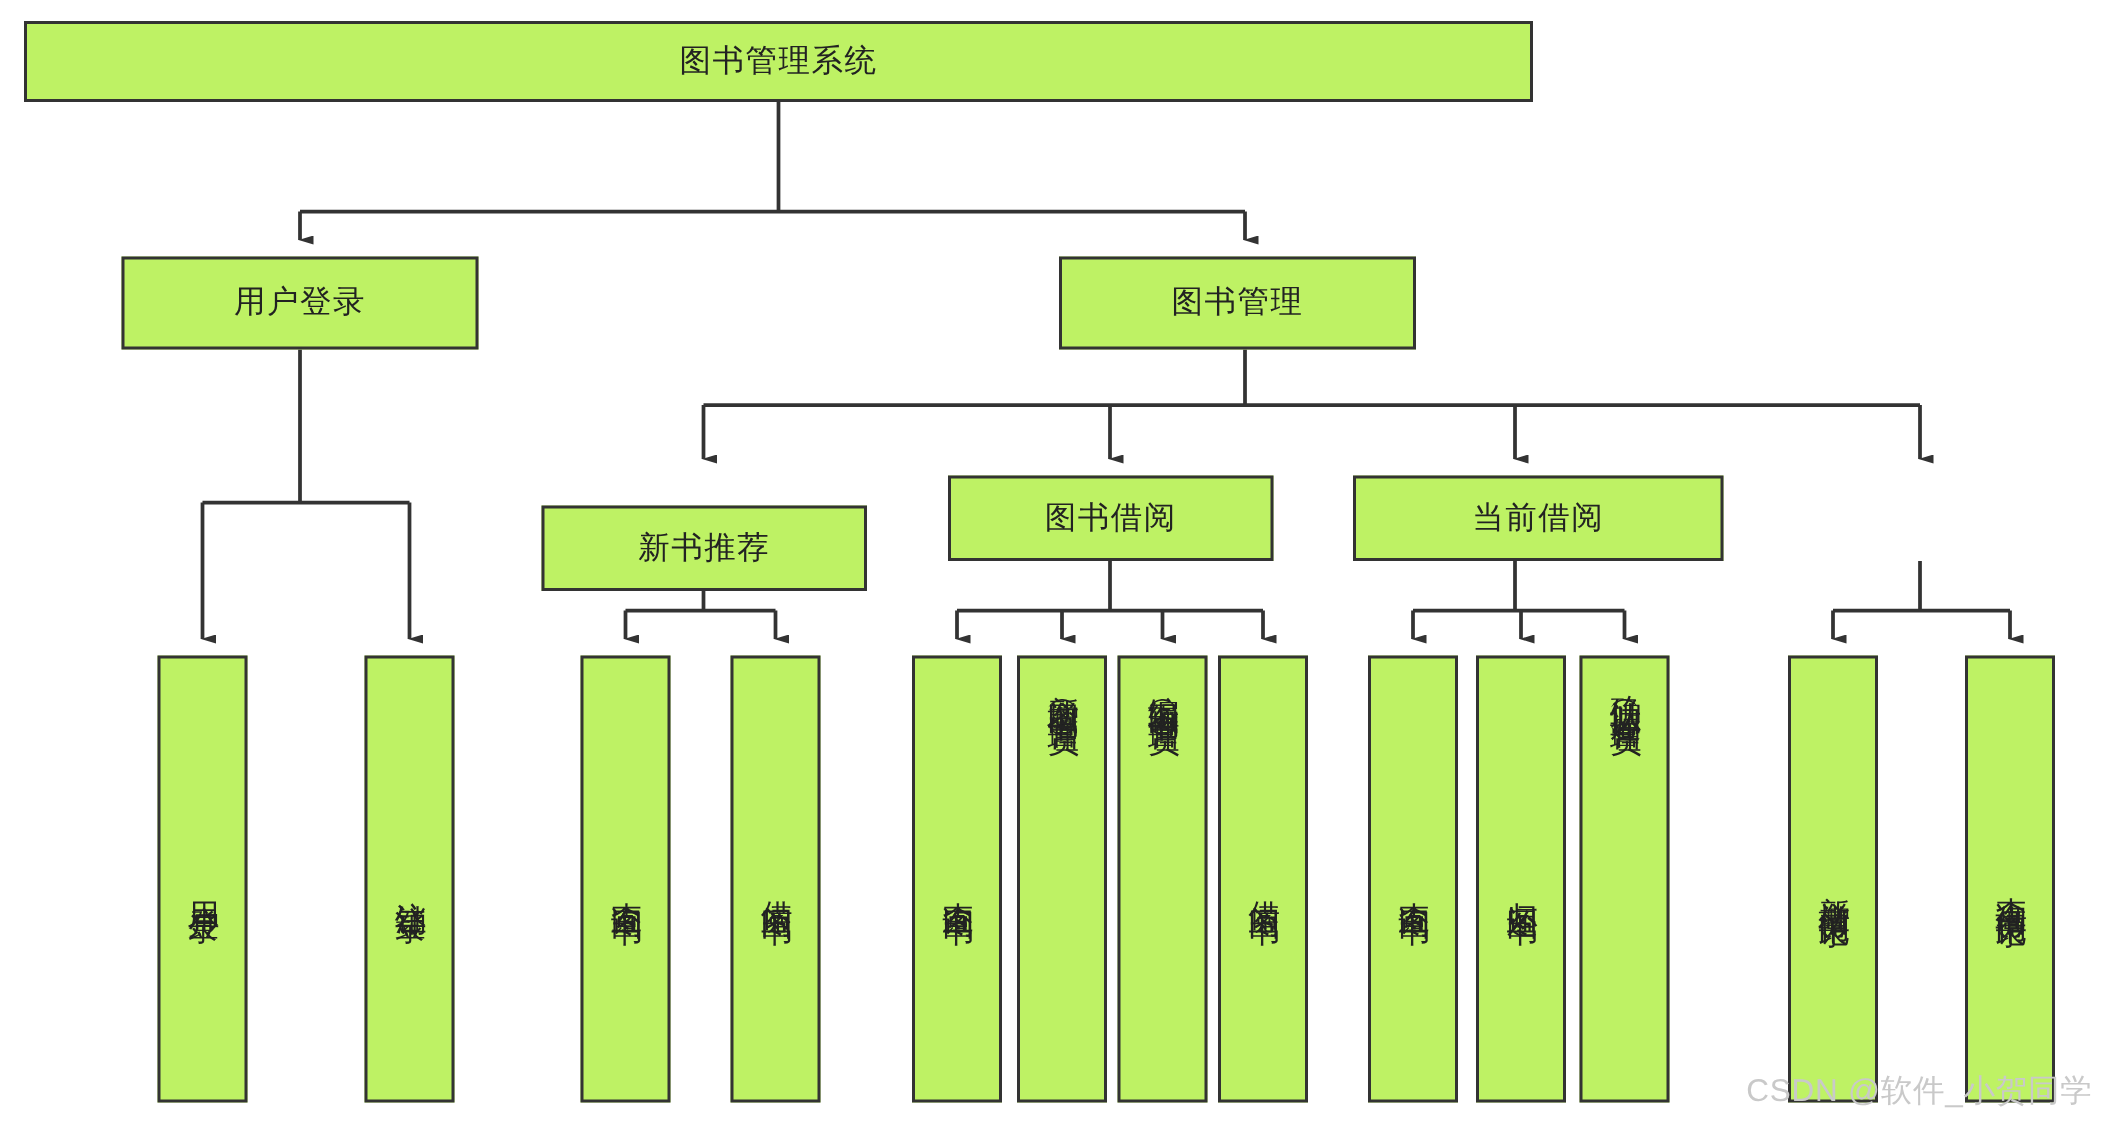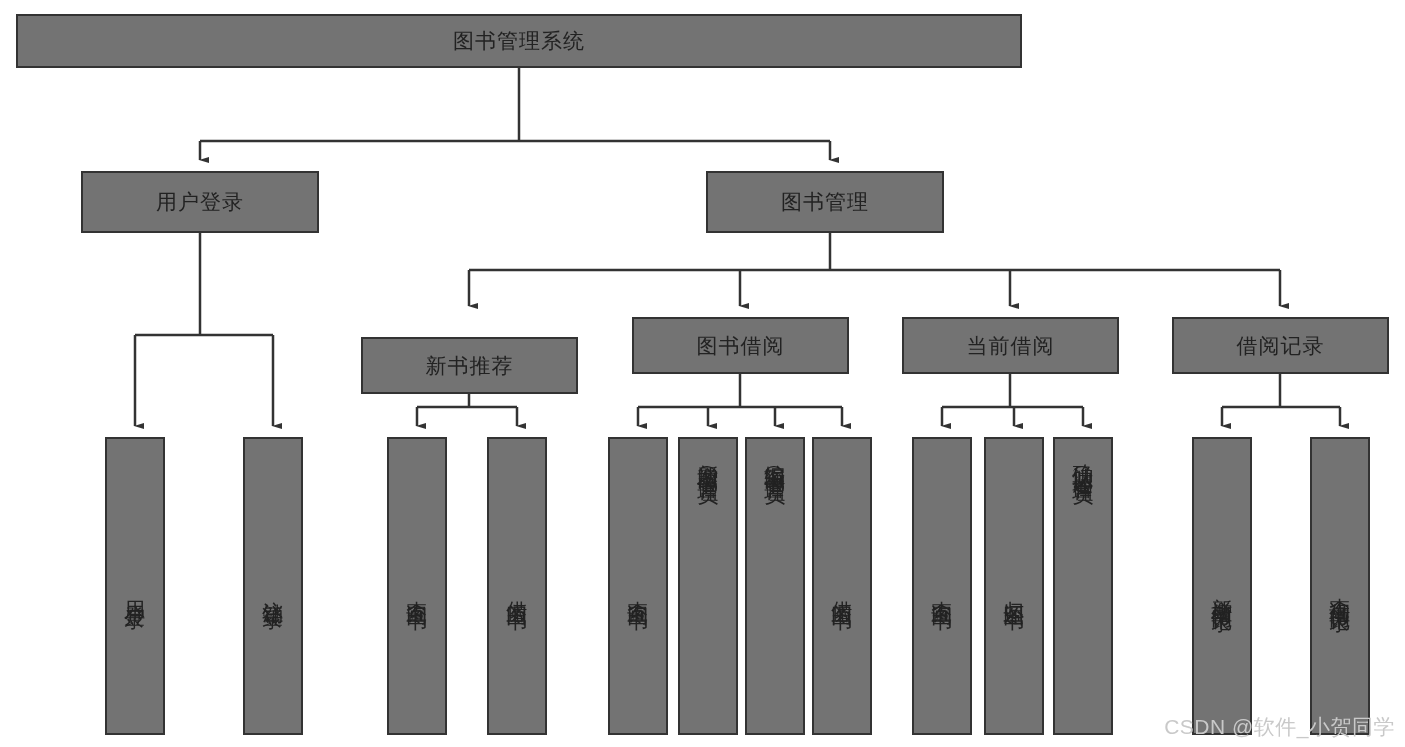--- a/index.html
+++ b/index.html
@@ -23,21 +23,21 @@
   svg#edges {
     position: absolute;
     left: 0; top: 0;
     width: 1405px;
     height: 747px;
     pointer-events: none;
   }
   .node {
     position: absolute;
     box-sizing: border-box;
-    background: #737373;
+    background: #bef264;
     border: 2px solid #333333;
     display: flex;
     align-items: center;
     justify-content: center;
     color: #222222;
   }
   .node.horiz .node-label {
     font-size: 21px;
     letter-spacing: 1px;
     white-space: nowrap;
@@ -135,25 +135,22 @@
   <div class="node horiz" style="left: 706px; top: 171px; width: 238px; height: 62px;">
     <span class="node-label">图书管理</span>
   </div>
 
   <div class="node horiz" style="left: 361px; top: 317px; width: 217px; height: 57px; margin-top: 20px;">
     <span class="node-label">新书推荐</span>
   </div>
   <div class="node horiz" style="left: 632px; top: 317px; width: 217px; height: 57px;">
     <span class="node-label">图书借阅</span>
   </div>
-  <div class="node horiz" style="left: 902px; top: 317px; width: 217px; height: 57px;">
+  <div class="node horiz" style="left: 902px; top: 317px; width: 247px; height: 57px;">
     <span class="node-label">当前借阅</span>
-  </div>
-  <div class="node horiz" style="left: 1172px; top: 317px; width: 217px; height: 57px;">
-    <span class="node-label">借阅记录</span>
   </div>
 
   <div class="node vert mid" style="left: 105px; top: 437px; width: 60px; height: 298px;">
     <span class="node-label">用户登录</span>
   </div>
   <div class="node vert mid" style="left: 243px; top: 437px; width: 60px; height: 298px;">
     <span class="node-label">注销登录</span>
   </div>
   <div class="node vert mid" style="left: 387px; top: 437px; width: 60px; height: 298px;">
     <span class="node-label">查询图书</span>

